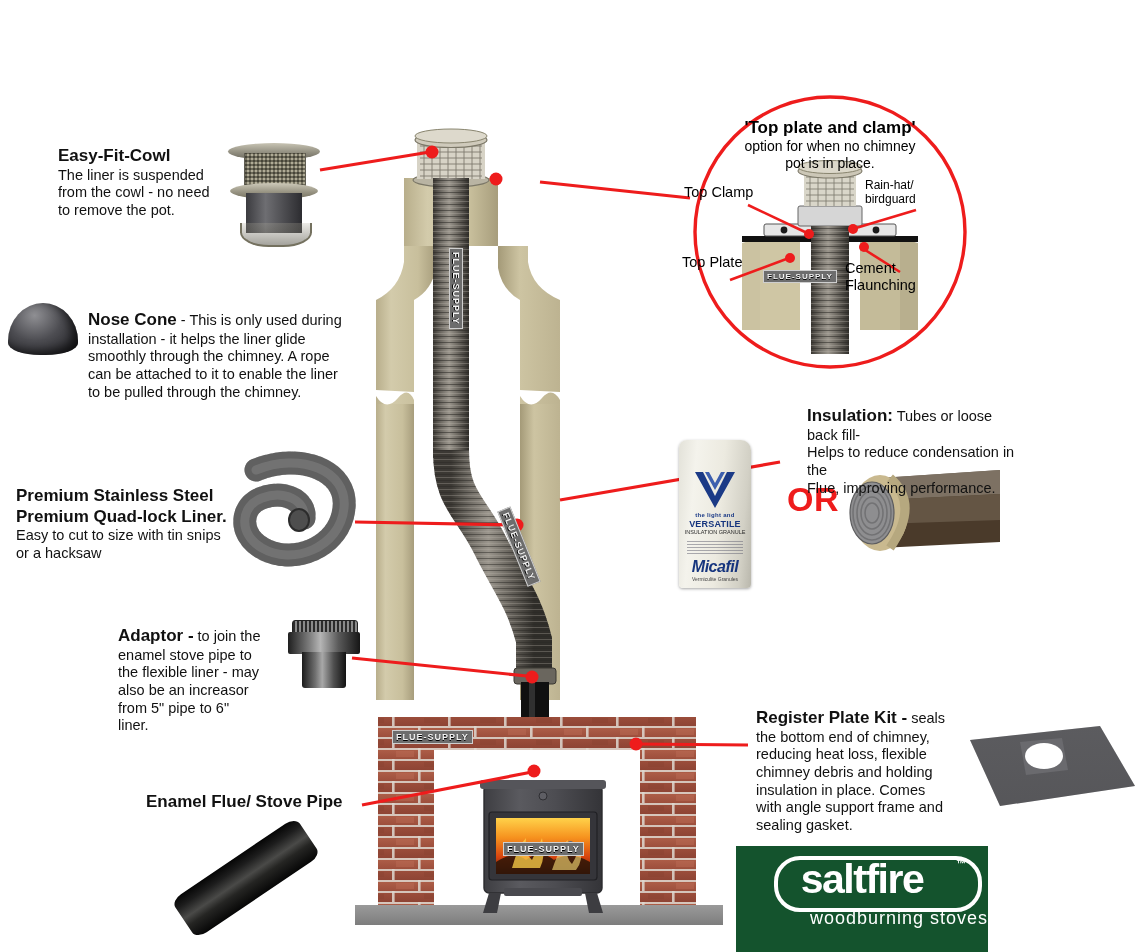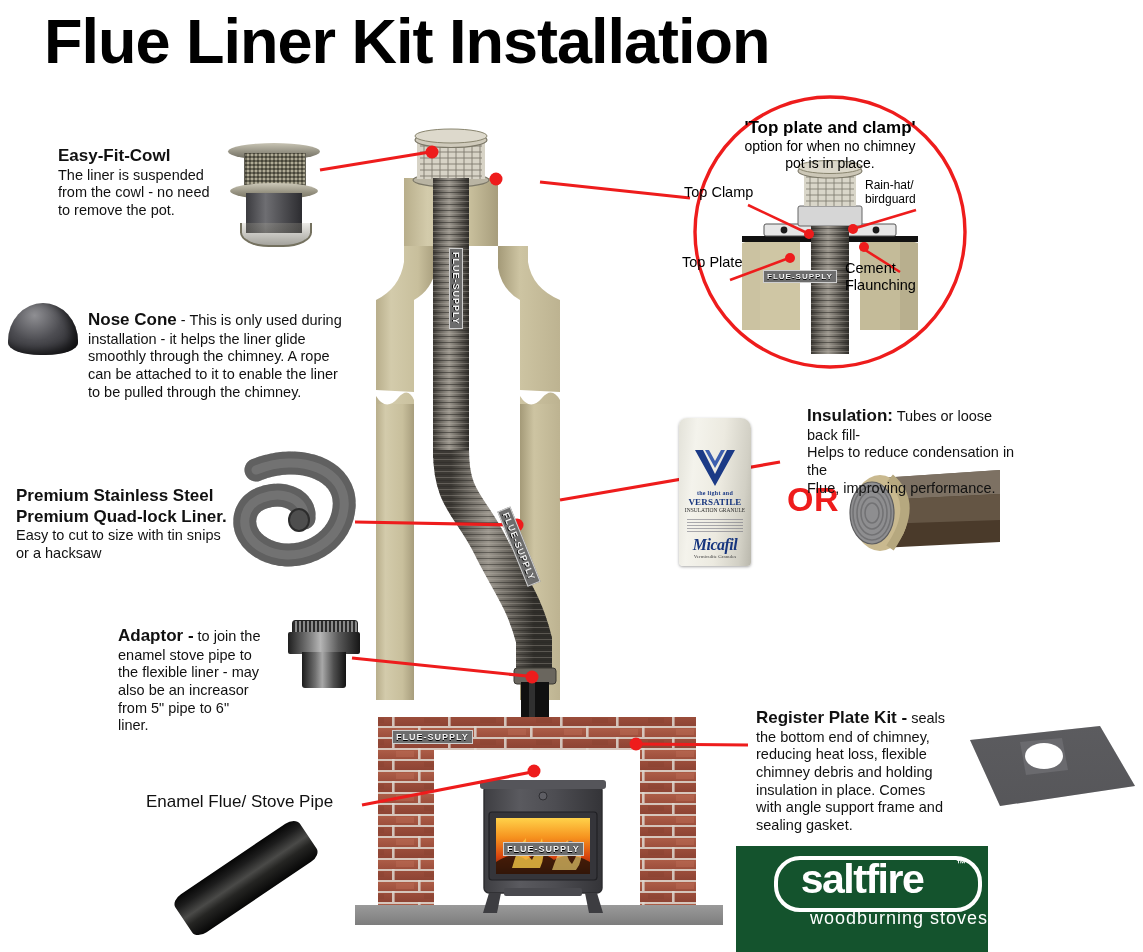--- a/index.html
+++ b/index.html
@@ -67,23 +67,23 @@
 
   
   .enamelpipe{position:absolute;left:178px;top:815px;width:140px;height:128px;}
   .ep-body{position:absolute;left:0;top:0;width:132px;height:118px;
      transform:rotate(56deg);transform-origin:50% 50%;
      border-radius:8px/12px;
      background:linear-gradient(90deg,#050505 0%,#1d1d1d 22%,#4a4a48 48%,#252523 66%,#060606 100%);
      width:46px;height:150px;left:45px;top:-12px;}
 
   
-  .bag{position:absolute;left:679px;top:418px;width:72px;height:148px;
+  .bag{position:absolute;left:679px;top:440px;width:72px;height:148px;
      background:linear-gradient(95deg,#e3e2d9 0%,#f4f3ec 22%,#eceae0 55%,#d2d0c5 85%,#b9b7ac 100%);
-     border-radius:8px 10px 4px 4px;box-shadow:0 1px 3px rgba(0,0,0,.35);font-family:Liberation Serif, serif;}
+     border-radius:8px 10px 4px 4px;box-shadow:0 1px 3px rgba(0,0,0,.35);}
   .bag .v{position:absolute;left:12px;top:30px;width:48px;height:40px;}
   .bag .lbl1{position:absolute;left:0;right:0;top:72px;text-align:center;font-size:6px;font-weight:bold;color:#1b3a86;letter-spacing:.3px;}
   .bag .lbl2{position:absolute;left:0;right:0;top:79px;text-align:center;font-size:9px;font-weight:bold;color:#16357e;letter-spacing:.2px;}
   .bag .lbl3{position:absolute;left:0;right:0;top:89px;text-align:center;font-size:5.5px;color:#2b2b2b;}
   .bag .brand{position:absolute;left:0;right:0;top:118px;text-align:center;font-size:16px;font-weight:bold;
      font-style:italic;color:#16357e;letter-spacing:-.5px;}
   .bag .brandsm{position:absolute;left:0;right:0;top:136px;text-align:center;font-size:5px;color:#444;}
   .bag .stripes{position:absolute;left:8px;right:8px;top:100px;height:14px;
      background:repeating-linear-gradient(0deg,#6c6c7a 0 1px,transparent 1px 3px);opacity:.55;}
 
@@ -107,21 +107,20 @@
     background:#6d6d6d;border:1px solid #cfcfcf;padding:1px 3px;
     text-shadow:0 1px 0 #000;
   }
   .wm-vert{position:absolute;transform-origin:0 0;}
 </style>
 </head>
 <body>
 
 <div id="stage">
 
-  <div class="title">Flue Liner Kit Installation</div>
 
   <svg class="layer" viewBox="0 0 1143 952">
     <defs>
       <linearGradient id="tanG" x1="0" y1="0" x2="1" y2="0">
         <stop offset="0%" stop-color="#b8ae8b"></stop>
         <stop offset="25%" stop-color="#d3cbab"></stop>
         <stop offset="70%" stop-color="#c8bf9c"></stop>
         <stop offset="100%" stop-color="#a79d7c"></stop>
       </linearGradient>
       <linearGradient id="tanG2" x1="0" y1="0" x2="1" y2="0">
@@ -413,21 +412,21 @@
   <div class="callout" style="left:118px;top:626px;width:152px;">
     <span class="hdin">Adaptor -</span>
     <span>to join the</span><br>
     <span>enamel stove pipe to</span><br>
     <span>the flexible liner - may</span><br>
     <span>also be an increasor</span><br>
     <span>from 5" pipe to 6"</span><br>
     <span>liner.</span>
   </div>
 
-  <div class="callout" style="left:146px;top:792px;width:230px;font-weight:normal;font-size:17px;">
+  <div class="callout" style="left:146px;top:792px;width:230px;font-weight:bold;font-size:17px;">
     <span>Enamel Flue/ Stove Pipe</span>
   </div>
 
   <div class="callout" style="left:807px;top:406px;width:215px;">
     <span class="hdin">Insulation:</span>
     <span>Tubes or loose back fill-</span><br>
     <span>Helps to reduce condensation in the</span><br>
     <span>Flue, improving performance.</span>
   </div>
 

